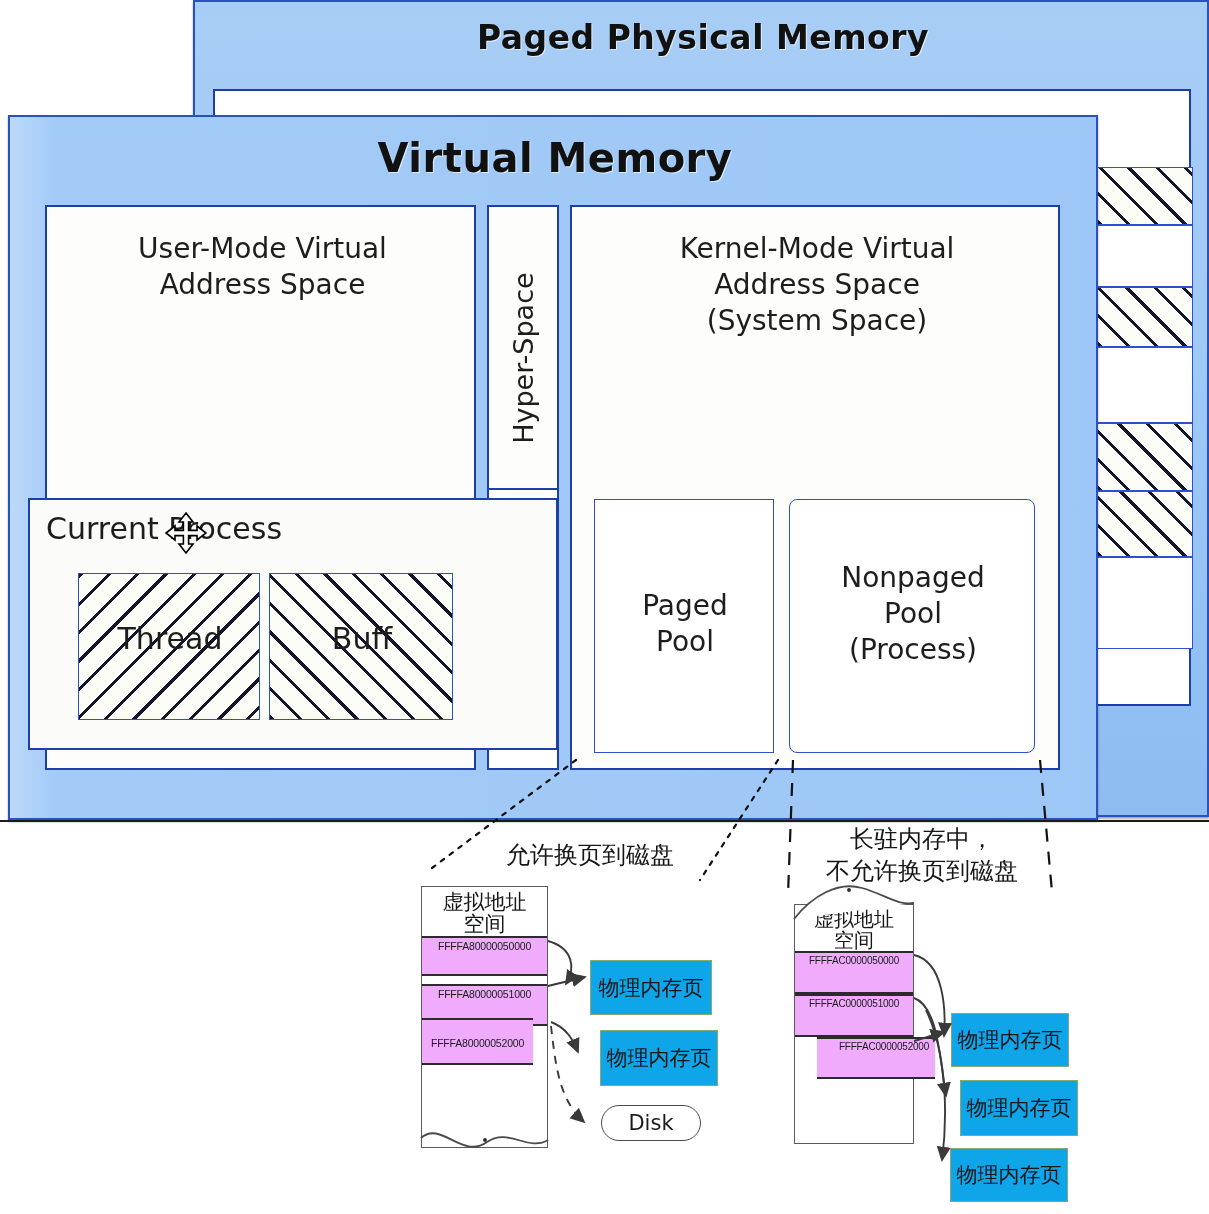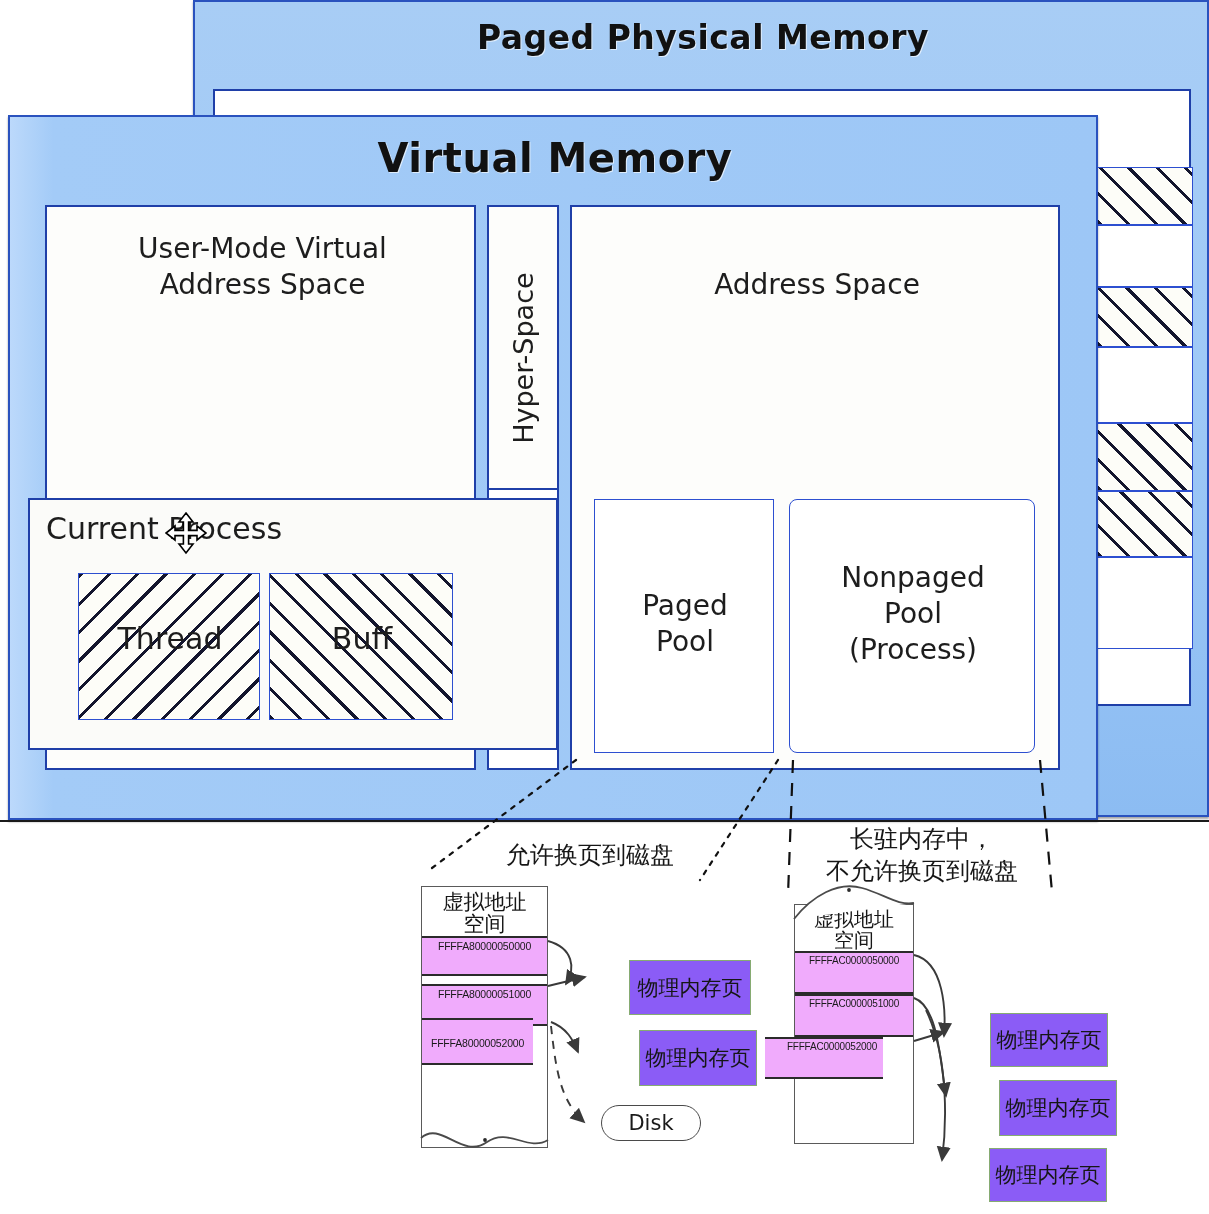--- a/index.html
+++ b/index.html
@@ -50,22 +50,22 @@
   .vas-head{
     color:#1a1a1a;text-align:center;line-height:1.1;
   }
   .vas-cell{
     background:#f0abfc;border-top:2px solid #2b2b2b;border-bottom:2px solid #2b2b2b;
     color:#1a1a1a;font-family:Liberation Sans, sans-serif;
     display:flex;align-items:flex-start;justify-content:center;
     padding-top:2px;letter-spacing:-.2px;
   }
   .pagebox{
-    background:#8b5cf6;border:1.6px solid #86ab72;
-    color:#1a1a1a;display:flex;align-items:center;justify-content:center;margin-left:39px;
+    background:#0ea5e9;border:1.6px solid #86ab72;
+    color:#1a1a1a;display:flex;align-items:center;justify-content:center;
   }
   .diskbox{
     background:#ffffff;border:1.6px solid #4a4a4a;border-radius:26px;
     color:#1a1a1a;display:flex;align-items:center;justify-content:center;
   }
   .cn{font-family:"DejaVu Sans","Liberation Sans",sans-serif;color:#161616;}
   .note{text-align:center;line-height:1.25;color:#161616;}
   svg.ov{position:absolute;left:0;top:0;pointer-events:none;}
   .baseline{position:absolute;background:#1a1a1a;}
 </style>
@@ -99,21 +99,23 @@
 <div class="abs innerbox" style="left:487px;top:205px;width:72px;height:285px;">
   <div class="abs lbl" style="left:-107px;top:136px;width:285px;font-size:27px;
               transform:rotate(-90deg);transform-origin:center center;">Hyper-Space</div>
 </div>
 
 <div class="abs" style="left:487px;top:490px;width:72px;height:280px;background:#ffffff;
             border-left:2px solid #1f3fa8;border-right:2px solid #1f3fa8;
             border-bottom:2px solid #1f3fa8;"></div>
 
 <div class="abs innerbox" style="left:570px;top:205px;width:490px;height:565px;">
+  <div class="abs lbl" style="left:0;top:26px;width:490px;font-size:28px;">Kernel-Mode Virtual</div>
   <div class="abs lbl" style="left:0;top:62px;width:490px;font-size:28px;">Address Space</div>
+  <div class="abs lbl" style="left:0;top:98px;width:490px;font-size:28px;">(System Space)</div>
 </div>
 
 <div class="abs thinbox" style="left:594px;top:499px;width:180px;height:254px;">
   <div class="abs lbl" style="left:0;top:90px;width:180px;font-size:28px;">Paged</div>
   <div class="abs lbl" style="left:0;top:126px;width:180px;font-size:28px;">Pool</div>
 </div>
 
 <div class="abs thinbox" style="left:789px;top:499px;width:246px;height:254px;border-radius:8px;">
   <div class="abs lbl" style="left:0;top:62px;width:246px;font-size:28px;">Nonpaged</div>
   <div class="abs lbl" style="left:0;top:98px;width:246px;font-size:28px;">Pool</div>
@@ -185,21 +187,21 @@
 <div class="abs vas-frame" style="left:794px;top:904px;width:120px;height:240px;"></div>
 <div class="abs vas-head cn" style="left:794px;top:908px;width:120px;font-size:20px;">虚拟地址</div>
 <div class="abs vas-head cn" style="left:794px;top:929px;width:120px;font-size:20px;">空间</div>
 
 <div class="abs vas-cell" style="left:795px;top:951px;width:118px;height:43px;font-size:10px;">
   <span>FFFFAC0000050000</span>
 </div>
 <div class="abs vas-cell" style="left:795px;top:994px;width:118px;height:43px;font-size:10px;">
   <span>FFFFAC0000051000</span>
 </div>
-<div class="abs vas-cell" style="left:765px;top:1037px;width:118px;height:42px;font-size:10px;padding-left:16px;">
+<div class="abs vas-cell" style="left:817px;top:1037px;width:118px;height:42px;font-size:10px;padding-left:16px;">
   <span>FFFFAC0000052000</span>
 </div>
 
 <div class="abs pagebox cn" style="left:951px;top:1013px;width:118px;height:54px;font-size:21px;">
   <span>物理内存页</span>
 </div>
 <div class="abs pagebox cn" style="left:960px;top:1080px;width:118px;height:56px;font-size:21px;">
   <span>物理内存页</span>
 </div>
 <div class="abs pagebox cn" style="left:950px;top:1148px;width:118px;height:54px;font-size:21px;">

